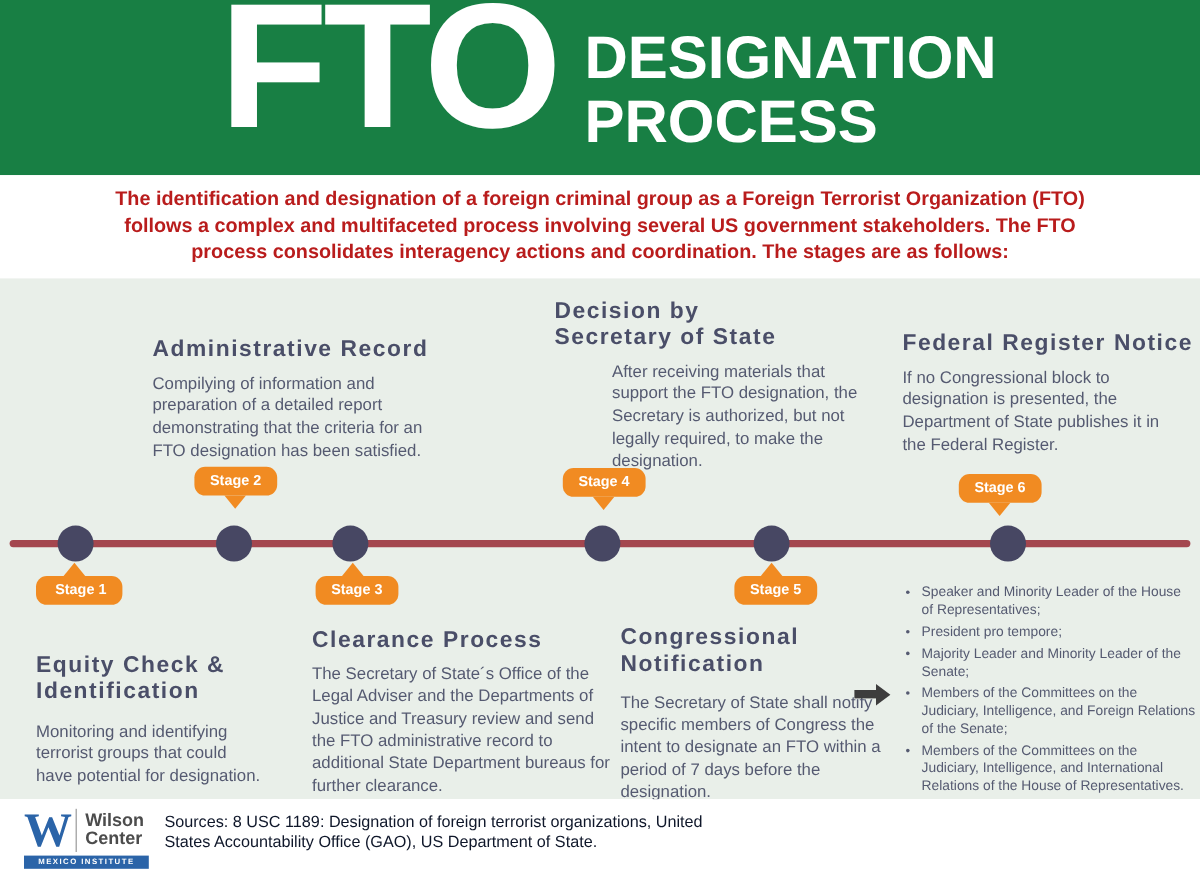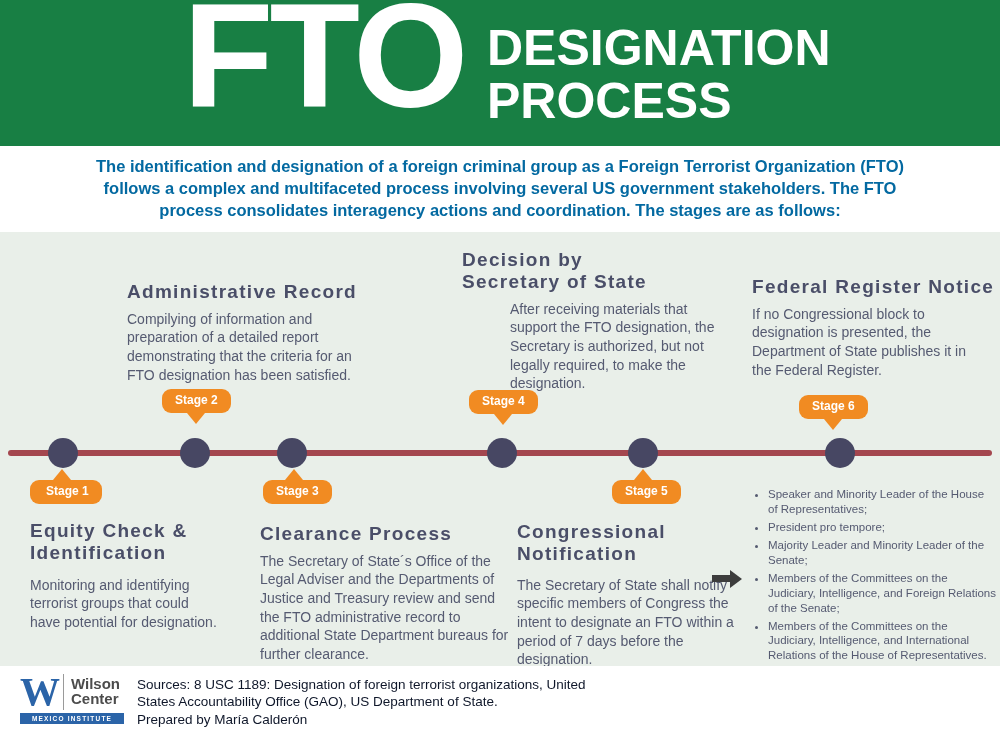--- a/index.html
+++ b/index.html
@@ -10,21 +10,21 @@
   
   .header{position:absolute;left:0;top:0;width:1000px;height:146px;background:#187f44;}
   .fto{position:absolute;left:183px;top:-18px;color:#ffffff;font-weight:bold;
        font-size:148px;letter-spacing:-4px;line-height:1;}
   .subtitle{position:absolute;left:487px;top:22px;color:#ffffff;font-weight:bold;
        font-size:50px;line-height:1.06;letter-spacing:0;}
 
   
   .intro{position:absolute;left:0;top:146px;width:1000px;height:86px;background:#ffffff;
          display:flex;flex-direction:column;justify-content:center;align-items:center;}
-  .intro div{color:#0369a1;font-weight:bold;font-size:16.5px;line-height:1.33;text-align:center;}
+  .intro div{color:#b91c1c;font-weight:bold;font-size:16.5px;line-height:1.33;text-align:center;}
 
   
   .main{position:absolute;left:0;top:232px;width:1000px;height:434px;background:#e9efe9;}
 
   .timeline{position:absolute;left:8px;top:450px;width:984px;height:6px;
             background:#a4474f;border-radius:3px;}
   .node{position:absolute;top:438px;width:30px;height:30px;border-radius:50%;background:#474763;}
 
   .badge{position:absolute;background:#f18b22;color:#ffffff;font-weight:bold;font-size:12px;
          padding:4px 13px 6px;border-radius:9px;white-space:nowrap;}
@@ -105,21 +105,21 @@
   <div class="node" style="left:628px;"></div>
   <div class="node" style="left:825px;"></div>
 
   <div class="badge below" style="left:30px;top:480px;padding-left:16px;">Stage 1</div>
   <div class="badge above" style="left:162px;top:389px;">Stage 2</div>
   <div class="badge below" style="left:263px;top:480px;">Stage 3</div>
   <div class="badge above" style="left:469px;top:390px;">Stage 4</div>
   <div class="badge below" style="left:612px;top:480px;">Stage 5</div>
   <div class="badge above" style="left:799px;top:395px;">Stage 6</div>
 
-  <div class="stage-block" style="left:30px;top:520px;width:190px;">
+  <div class="stage-block" style="left:30px;top:544px;width:190px;">
     <h3>Equity Check &amp; Identification</h3>
     <p style="margin-top:12px;">Monitoring and identifying terrorist groups that could have potential for designation.</p>
   </div>
 
   <div class="stage-block" style="left:260px;top:523px;width:252px;">
     <h3>Clearance Process</h3>
     <p>The Secretary of State´s Office of the Legal Adviser and the Departments of Justice and Treasury review and send the FTO administrative record to additional State Department bureaus for further clearance.</p>
   </div>
 
   <div class="stage-block" style="left:517px;top:521px;width:180px;">
@@ -147,17 +147,16 @@
         <span class="logo-name">
           <span>Wilson</span>
           <span>Center</span>
         </span>
       </div>
       <div class="logo-bar">MEXICO INSTITUTE</div>
     </div>
     <div class="sources">
       <div>Sources: 8 USC 1189: Designation of foreign terrorist organizations, United</div>
       <div>States Accountability Office (GAO), US Department of State.</div>
-      <div>Prepared by María Calderón</div>
     </div>
   </div>
 
 </div>
 
 </body></html>

